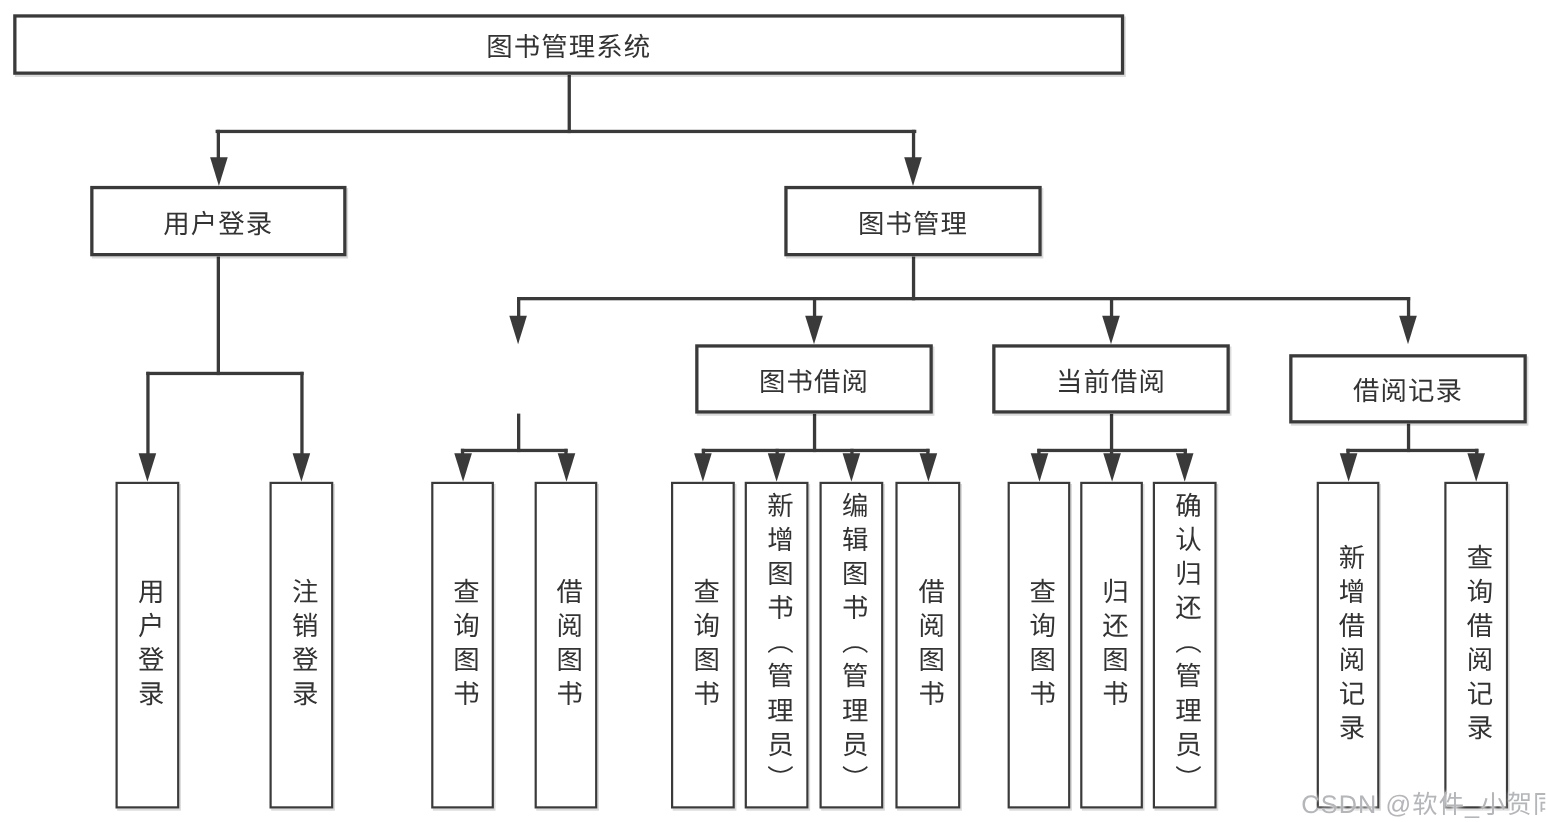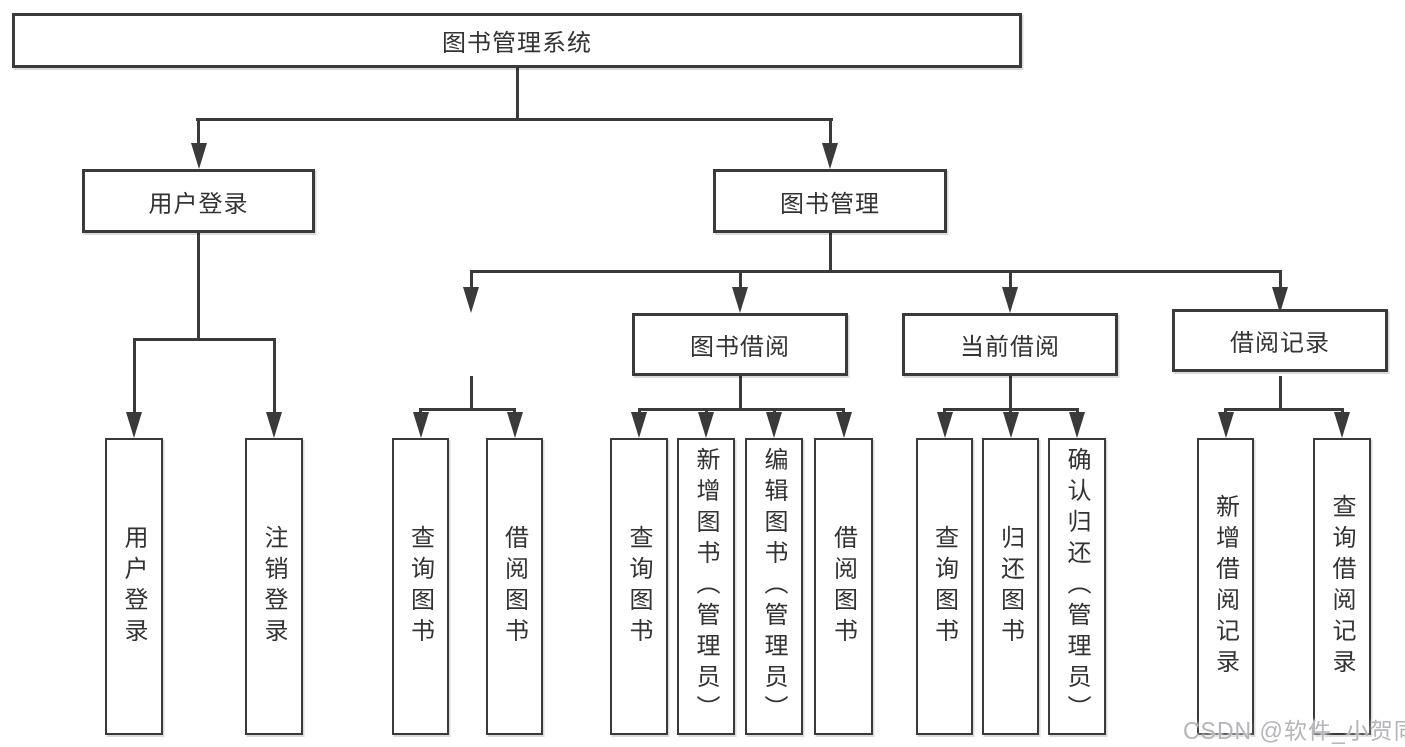--- a/index.html
+++ b/index.html
@@ -136,21 +136,21 @@
   <div class="hbox" style="left:713px;top:169px;width:234px;height:64px">
     <span>图书管理</span>
   </div>
 
   <div class="hbox" style="left:632px;top:313px;width:216px;height:63px">
     <span>图书借阅</span>
   </div>
   <div class="hbox" style="left:902px;top:313px;width:216px;height:63px">
     <span>当前借阅</span>
   </div>
-  <div class="hbox" style="left:1172px;top:309px;width:216px;height:63px">
+  <div class="hbox" style="left:1172px;top:322px;width:216px;height:63px">
     <span>借阅记录</span>
   </div>
 
   <div class="leaf" style="left:105px;width:58px">
     <span>用户登录</span>
   </div>
   <div class="leaf" style="left:245px;width:58px">
     <span>注销登录</span>
   </div>
 

